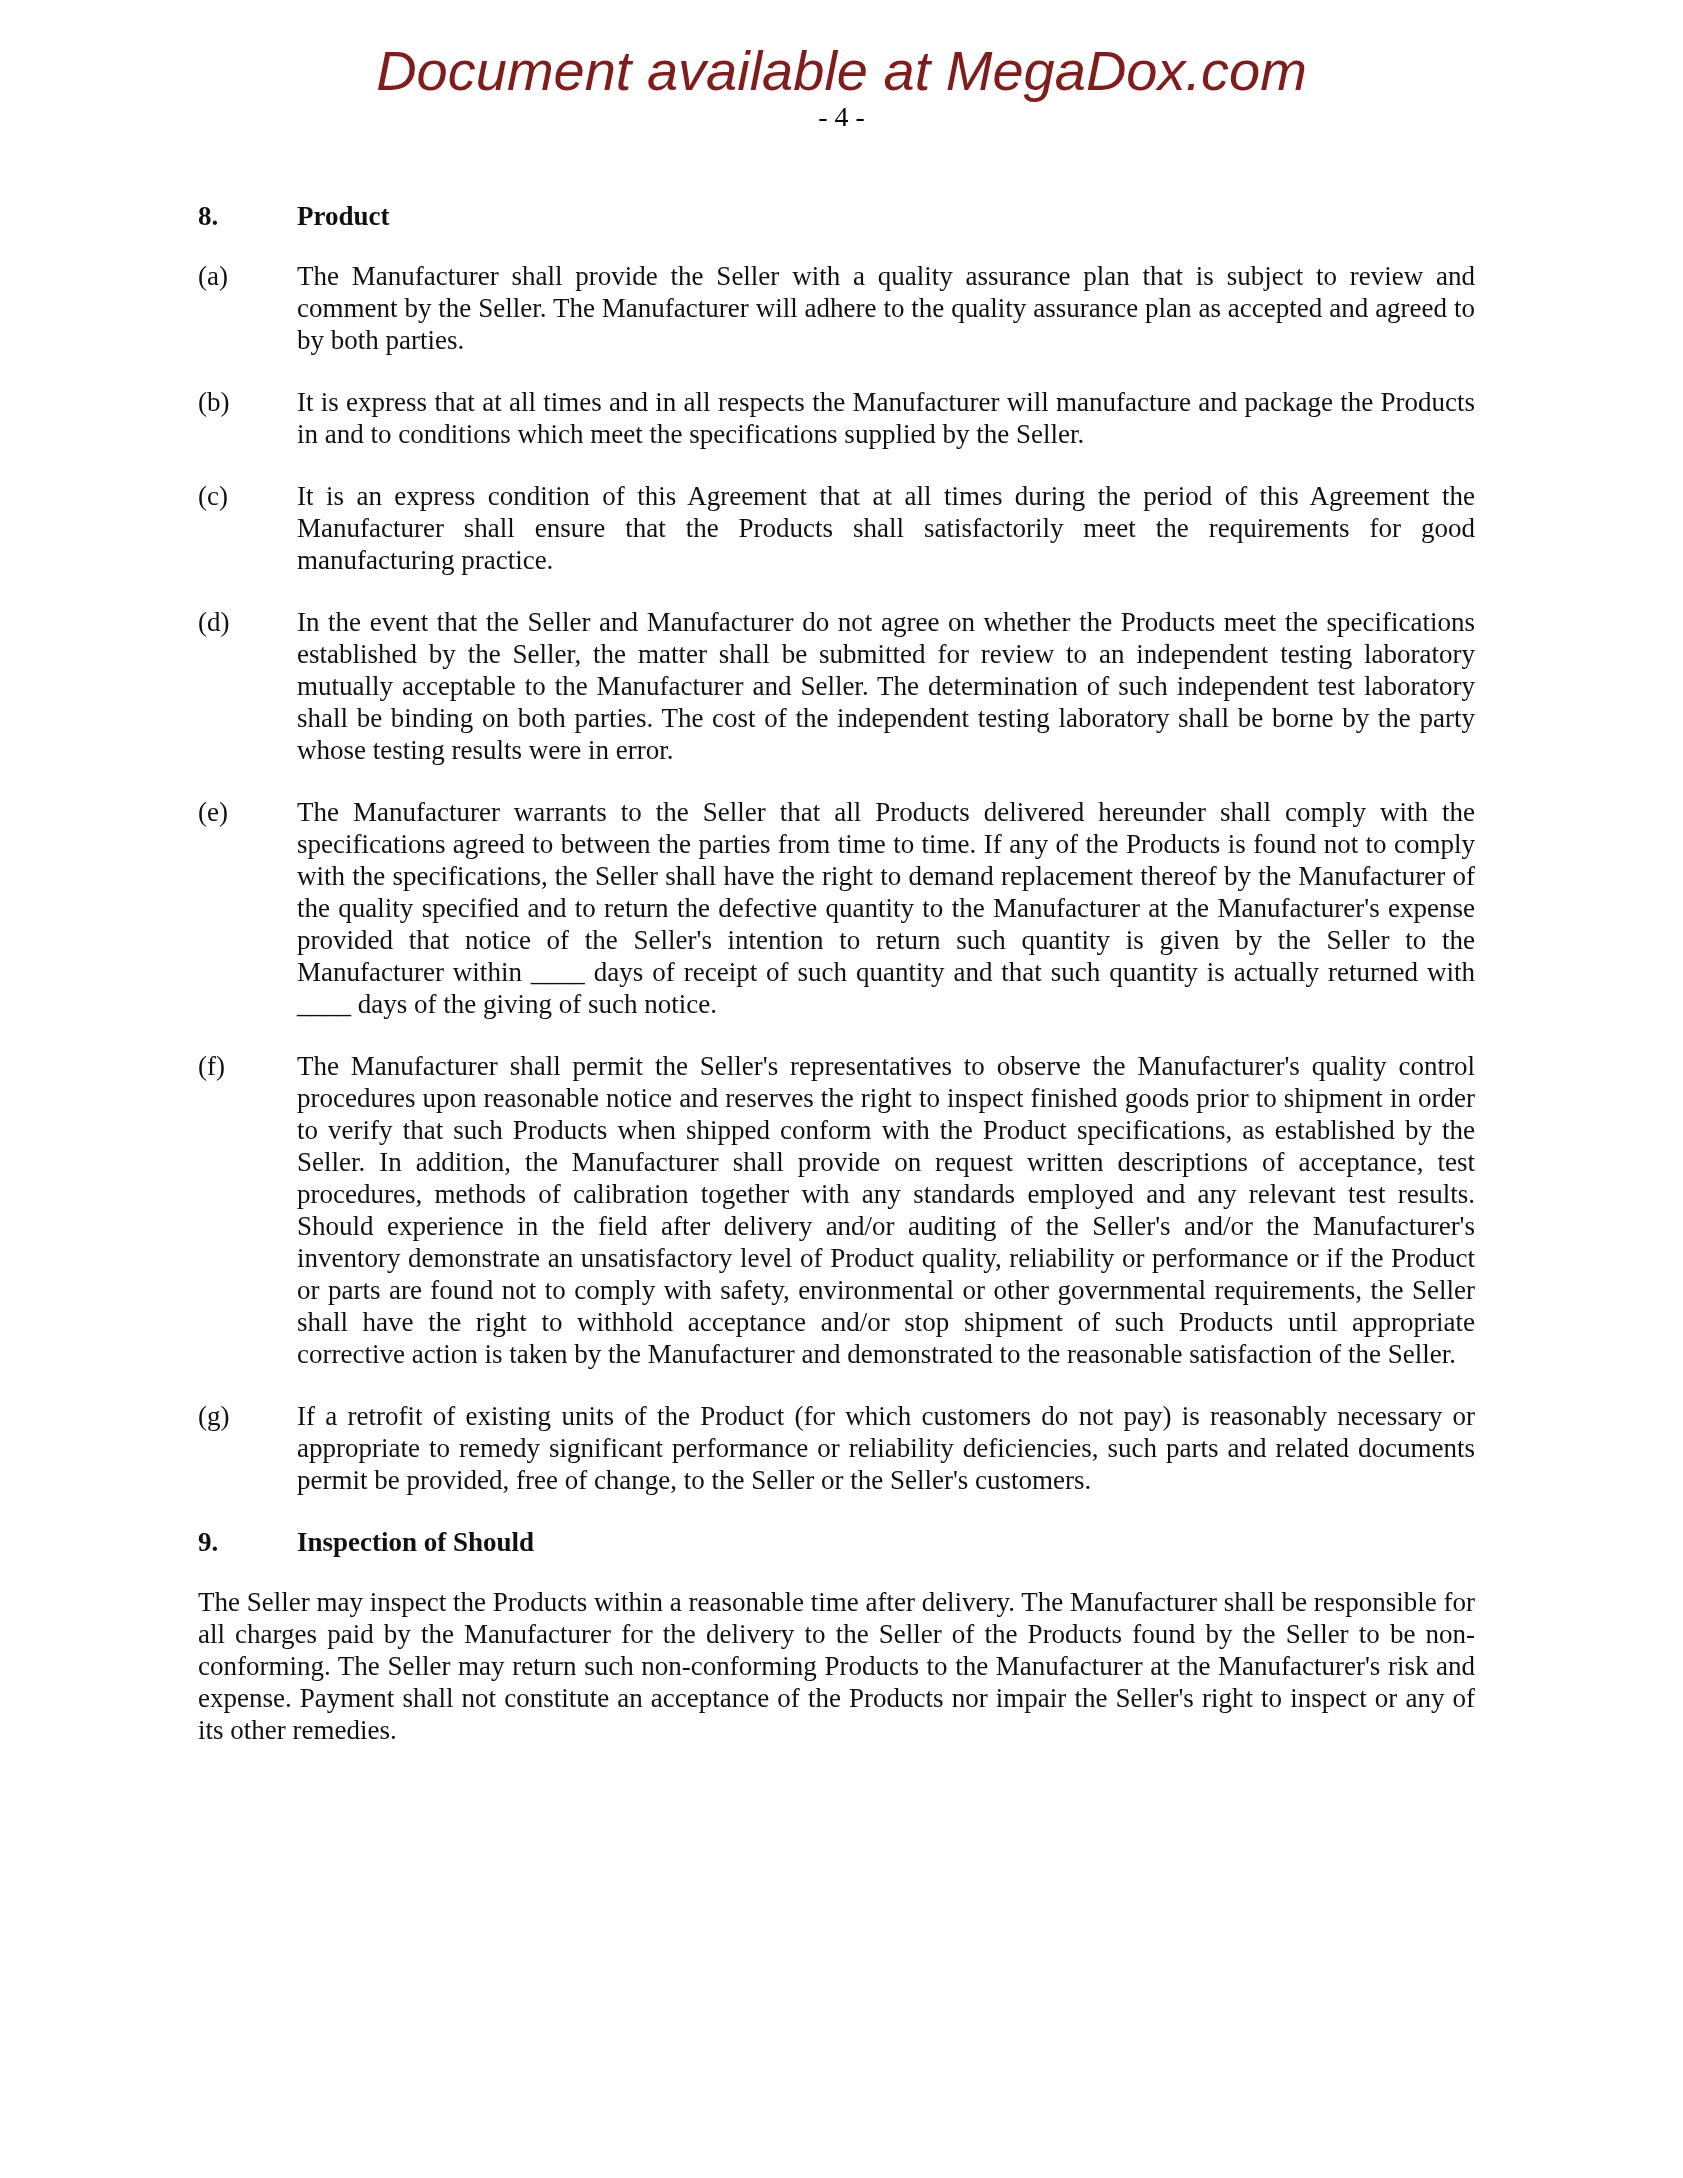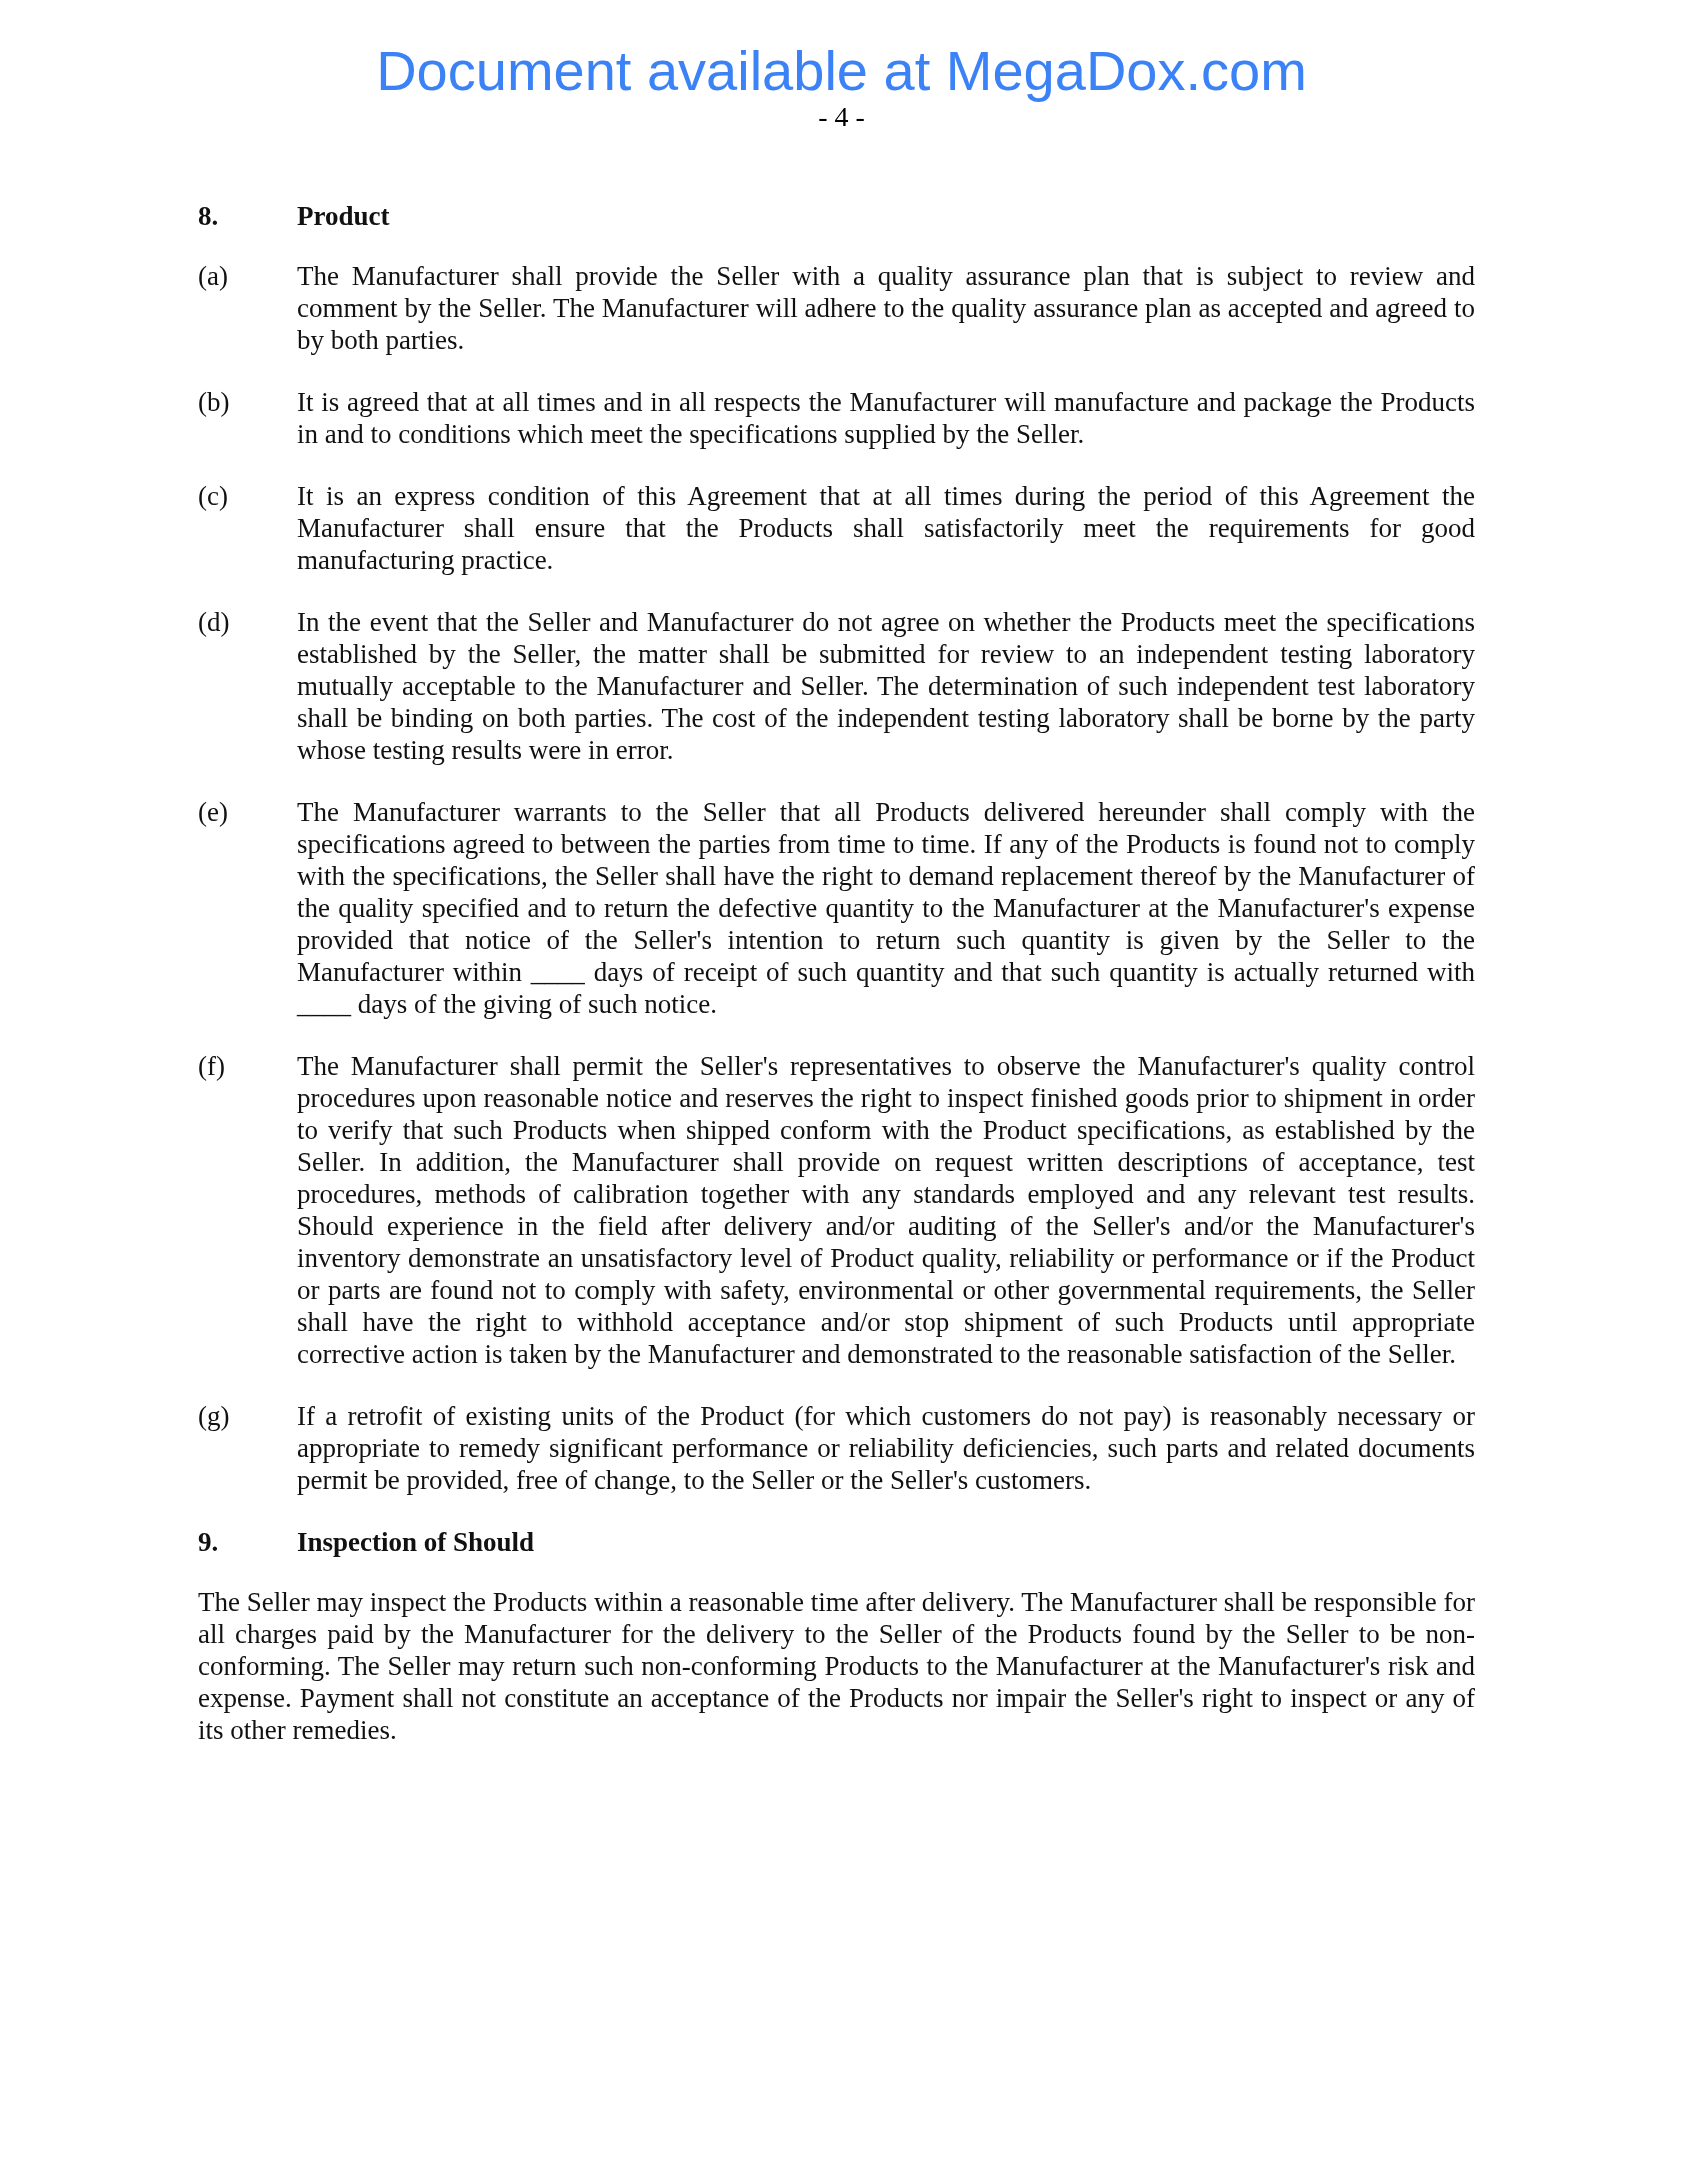--- a/index.html
+++ b/index.html
@@ -73,39 +73,39 @@
     font-weight: 700;
     font-size: 40px;
     line-height: 1.2;
   }
 </style>
 </head>
 <body>
 
 <div class="page" style="color: rgb(17, 17, 17);">
 
-  <div class="watermark" style="color: #3b82f6;">Document available at MegaDox.com</div>
+  <div class="watermark" style="color: #7f1d1d; font-style: italic;">Document available at MegaDox.com</div>
 
   <div class="pagenum">- 4 -</div>
 
   <div class="content">
 
     <div class="sec-heading">
       <span class="sec-num">8.</span>
       <span class="sec-title">Product</span>
     </div>
 
     <div class="clause">
       <span class="clause-label">(a)</span>
       <div class="clause-text">The Manufacturer shall provide the Seller with a quality assurance plan that is subject to review and comment by the Seller. The Manufacturer will adhere to the quality assurance plan as accepted and agreed to by both parties.</div>
     </div>
 
     <div class="clause">
       <span class="clause-label">(b)</span>
-      <div class="clause-text">It is agreed that at all times and in all respects the Manufacturer will manufacture and package the Products in and to conditions which meet the specifications supplied by the Seller.</div>
+      <div class="clause-text">It is express that at all times and in all respects the Manufacturer will manufacture and package the Products in and to conditions which meet the specifications supplied by the Seller.</div>
     </div>
 
     <div class="clause">
       <span class="clause-label">(c)</span>
       <div class="clause-text">It is an express condition of this Agreement that at all times during the period of this Agreement the Manufacturer shall ensure that the Products shall satisfactorily meet the requirements for good manufacturing practice.</div>
     </div>
 
     <div class="clause">
       <span class="clause-label">(d)</span>
       <div class="clause-text">In the event that the Seller and Manufacturer do not agree on whether the Products meet the specifications established by the Seller, the matter shall be submitted for review to an independent testing laboratory mutually acceptable to the Manufacturer and Seller. The determination of such independent test laboratory shall be binding on both parties. The cost of the independent testing laboratory shall be borne by the party whose testing results were in error.</div>

